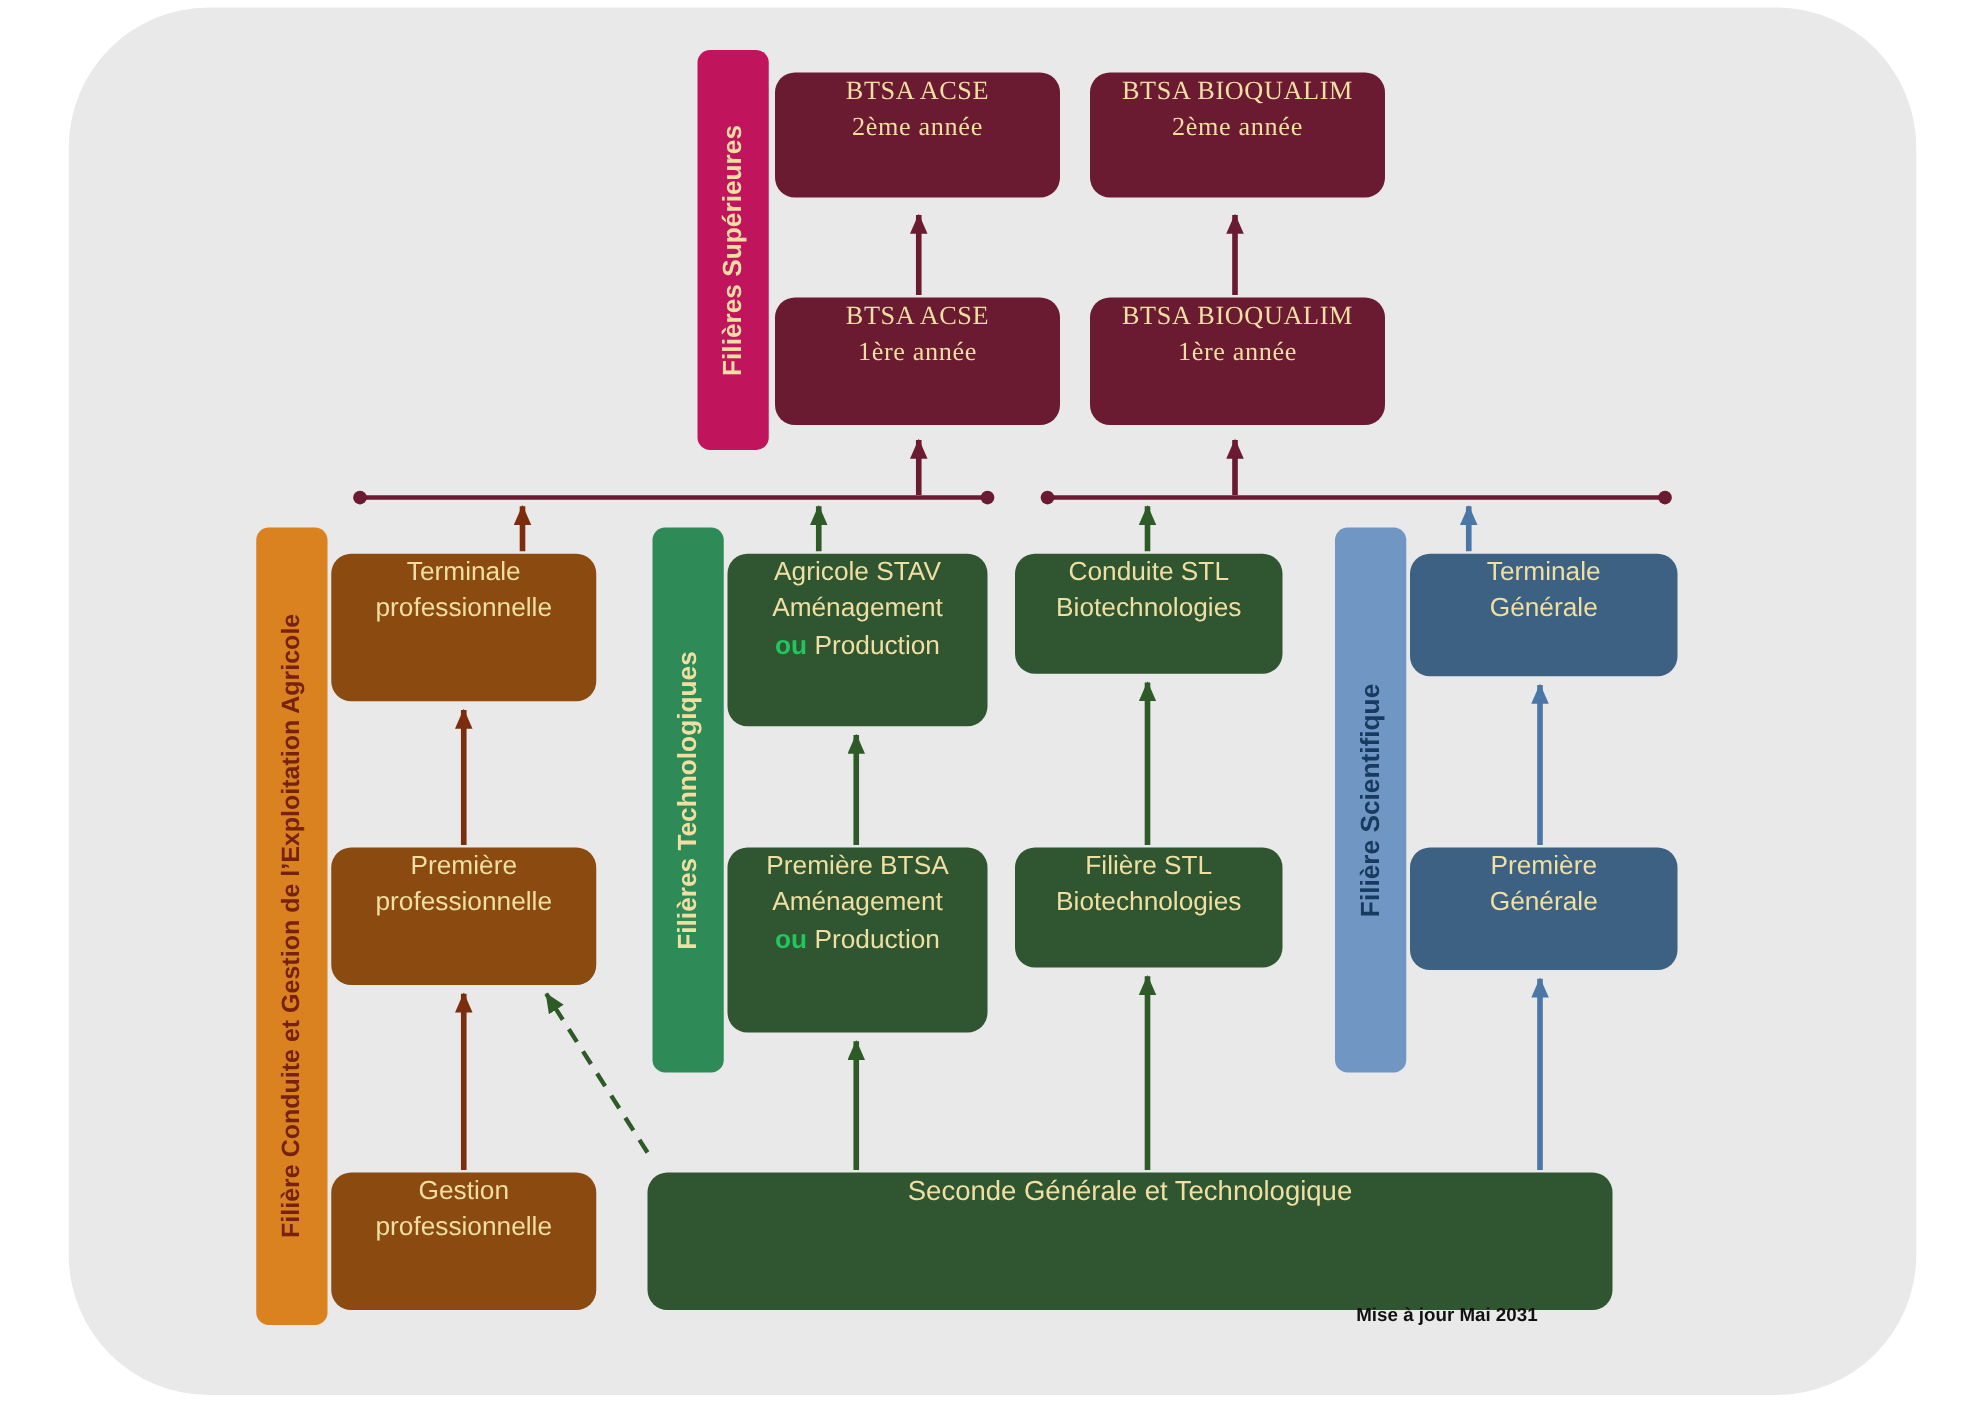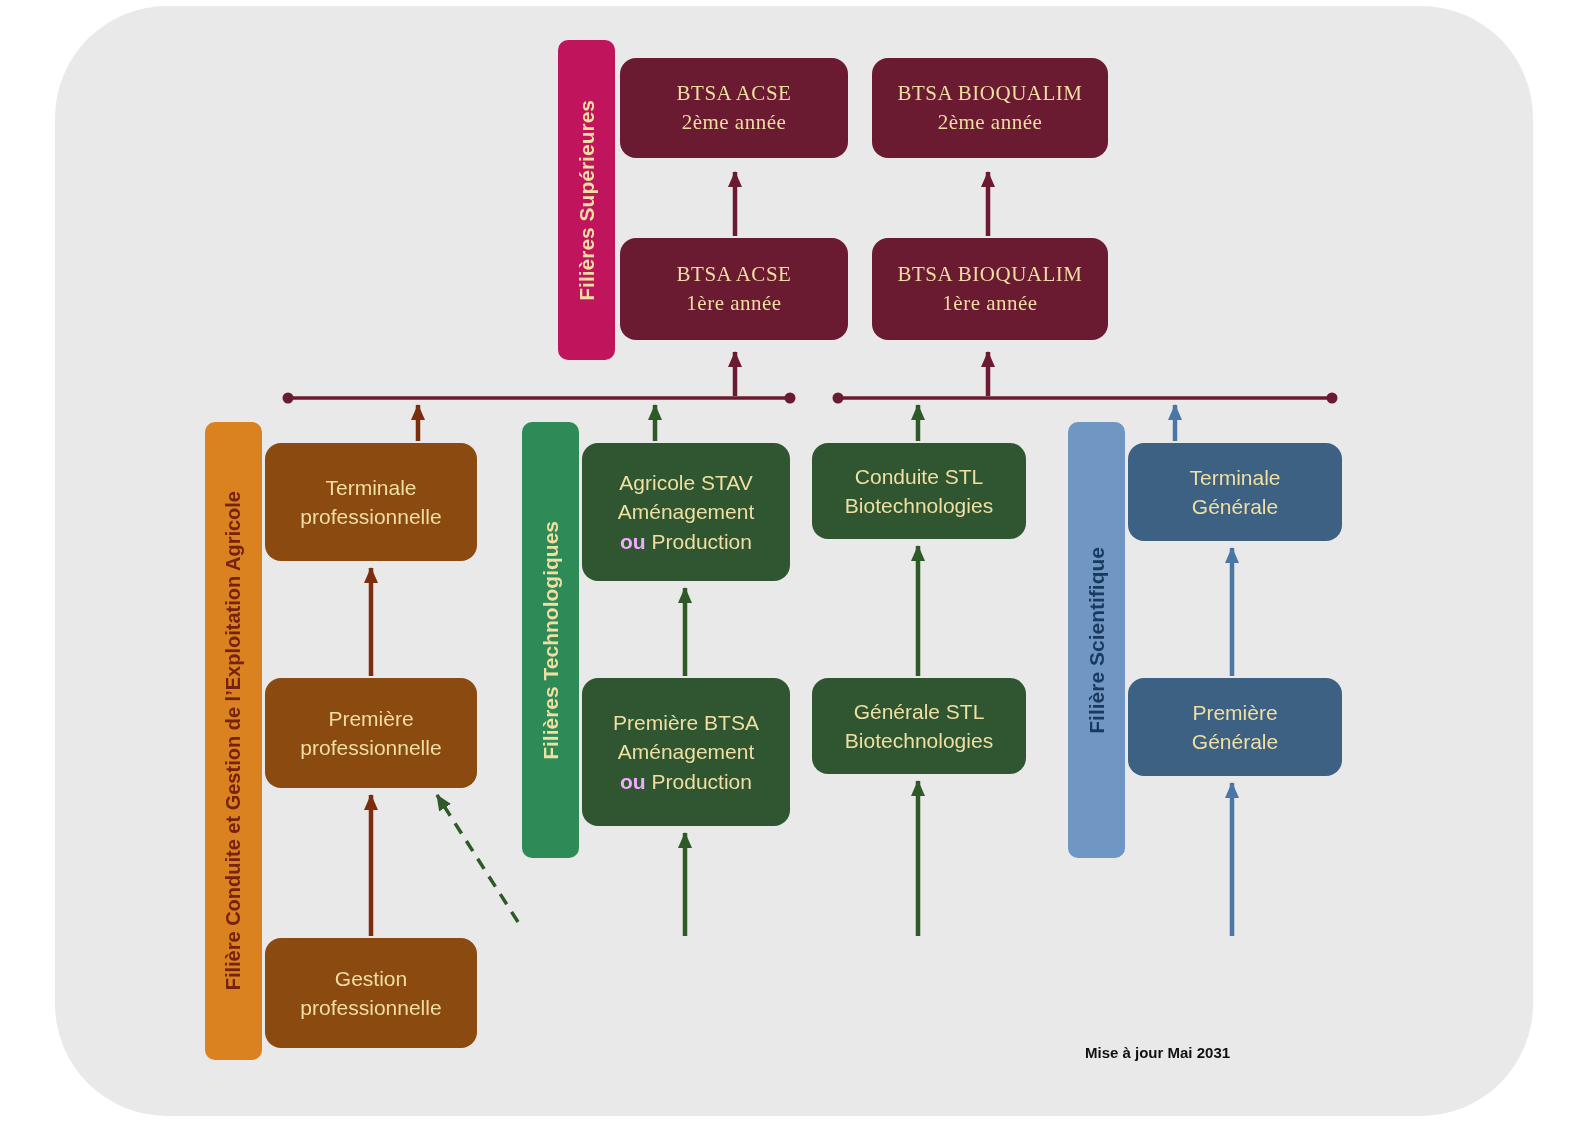--- a/index.html
+++ b/index.html
@@ -6,41 +6,41 @@
   .stage{
     position:relative;width:1588px;height:1123px;background:#ffffff;overflow:hidden;
     font-family:"Liberation Sans", sans-serif;
   }
   .panel{
     position:absolute;left:55px;top:6px;width:1478px;height:1110px;
     background:#e9e9e9;border-radius:112px;
   }
   .box{
     position:absolute;border-radius:16px;color:#f0dfa2;
-    display:flex;flex-direction:column;align-items:center;justify-content:center;
+    display:flex;flex-direction:column;align-items:center;justify-content:flex-start;
     text-align:center;line-height:1.4;font-size:21px;
   }
   .maroon{background:#6a1b31;}
   .brown{background:#8a4a10;}
   .dgreen{background:#2f5631;}
   .dblue{background:#3d6183;}
   .serif{font-family:"Liberation Serif", serif;letter-spacing:.5px;}
   .vbar{
     position:absolute;border-radius:10px;
     display:flex;align-items:center;justify-content:center;
   }
   .vbar .vtext{
     writing-mode:vertical-rl;transform:rotate(180deg);
     font-weight:bold;white-space:nowrap;
   }
   .bar-sup{background:#c0155c;color:#f0dfa2;font-size:21px;}
   .bar-cgea{background:#d9821f;color:#77210f;font-size:20px;}
   .bar-tech{background:#2e8b57;color:#f0dfa2;font-size:21px;}
   .bar-sci{background:#7096c4;color:#173a5e;font-size:21px;}
-  .ou{color:#f0abfc;font-weight:bold;}
+  .ou{color:#22c55e;font-weight:bold;}
   .widebox{font-size:22px;}
   .updated{
     position:absolute;left:1085px;top:1044px;font-size:15px;font-weight:bold;color:#111111;
   }
   svg.arrows{position:absolute;left:0;top:0;pointer-events:none;}
 </style>
 </head>
 <body>
 
 <div class="stage">
@@ -97,33 +97,36 @@
   <div class="box dgreen" style="left:582px;top:678px;width:208px;height:148px">
     <div>Première BTSA</div>
     <div>Aménagement</div>
     <div><span class="ou">ou</span> <span>Production</span></div>
   </div>
   <div class="box dgreen" style="left:812px;top:443px;width:214px;height:96px">
     <div>Conduite  STL</div>
     <div>Biotechnologies</div>
   </div>
   <div class="box dgreen" style="left:812px;top:678px;width:214px;height:96px">
-    <div>Générale  STL</div>
+    <div>Filière  STL</div>
     <div>Biotechnologies</div>
   </div>
 
   <div class="box dblue" style="left:1128px;top:443px;width:214px;height:98px">
     <div>Terminale</div>
     <div>Générale</div>
   </div>
   <div class="box dblue" style="left:1128px;top:678px;width:214px;height:98px">
     <div>Première</div>
     <div>Générale</div>
   </div>
 
+  <div class="box dgreen widebox" style="left:518px;top:938px;width:772px;height:110px">
+    <div>Seconde Générale et Technologique</div>
+  </div>
 
   <div class="updated">Mise à jour Mai 2031</div>
 
   <svg class="arrows" width="1588" height="1123" viewBox="0 0 1588 1123">
     <defs>
       <marker id="ah-maroon" markerUnits="userSpaceOnUse" markerWidth="18" markerHeight="16" refX="15" refY="7" orient="auto">
         <path d="M0,0 L16,7 L0,14 z" fill="#6a1b31"></path>
       </marker>
       <marker id="ah-brown" markerUnits="userSpaceOnUse" markerWidth="18" markerHeight="16" refX="15" refY="7" orient="auto">
         <path d="M0,0 L16,7 L0,14 z" fill="#7b2d0e"></path>

